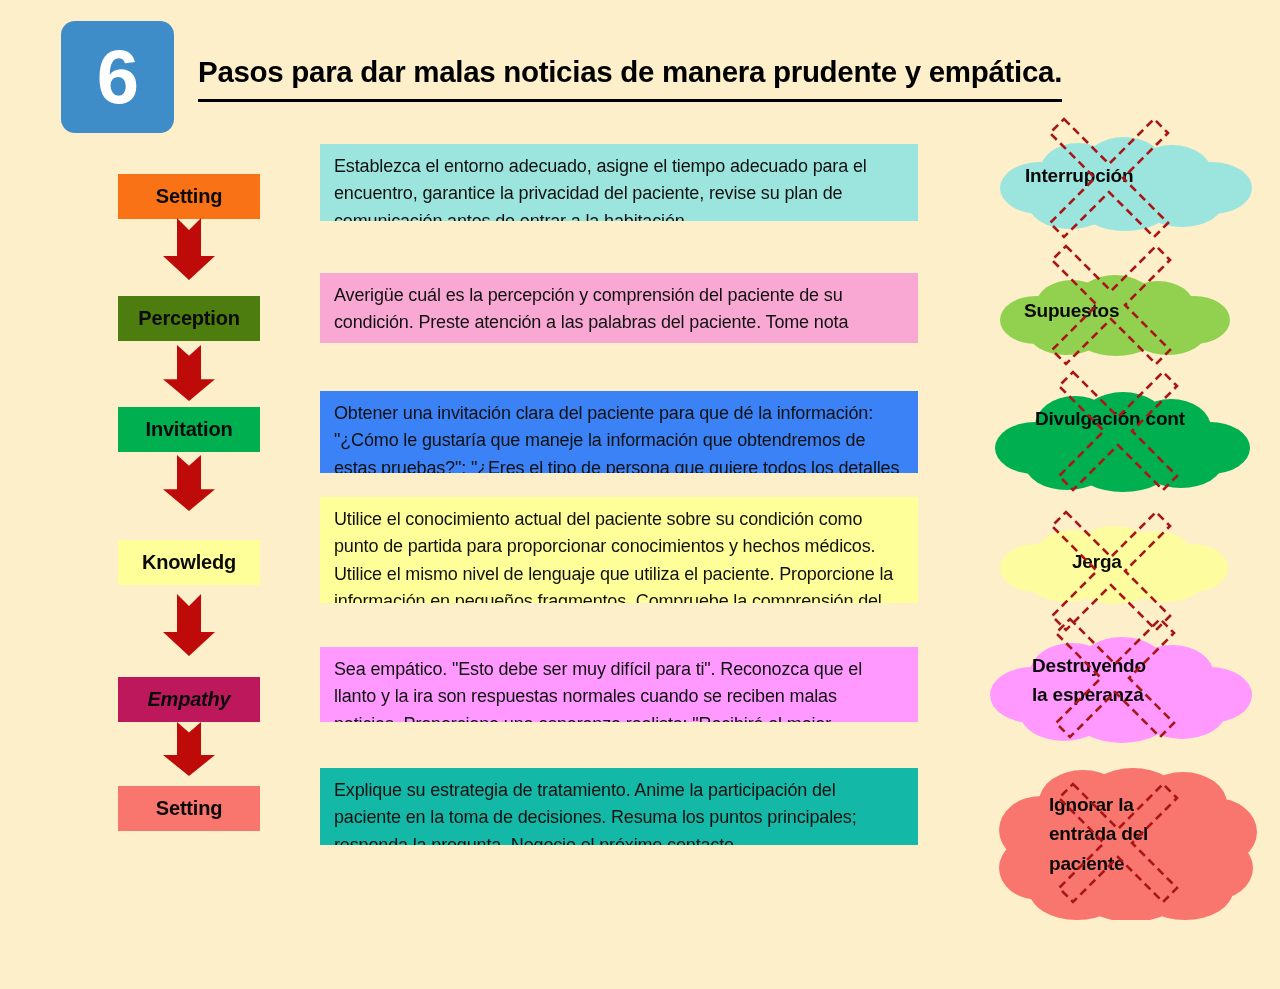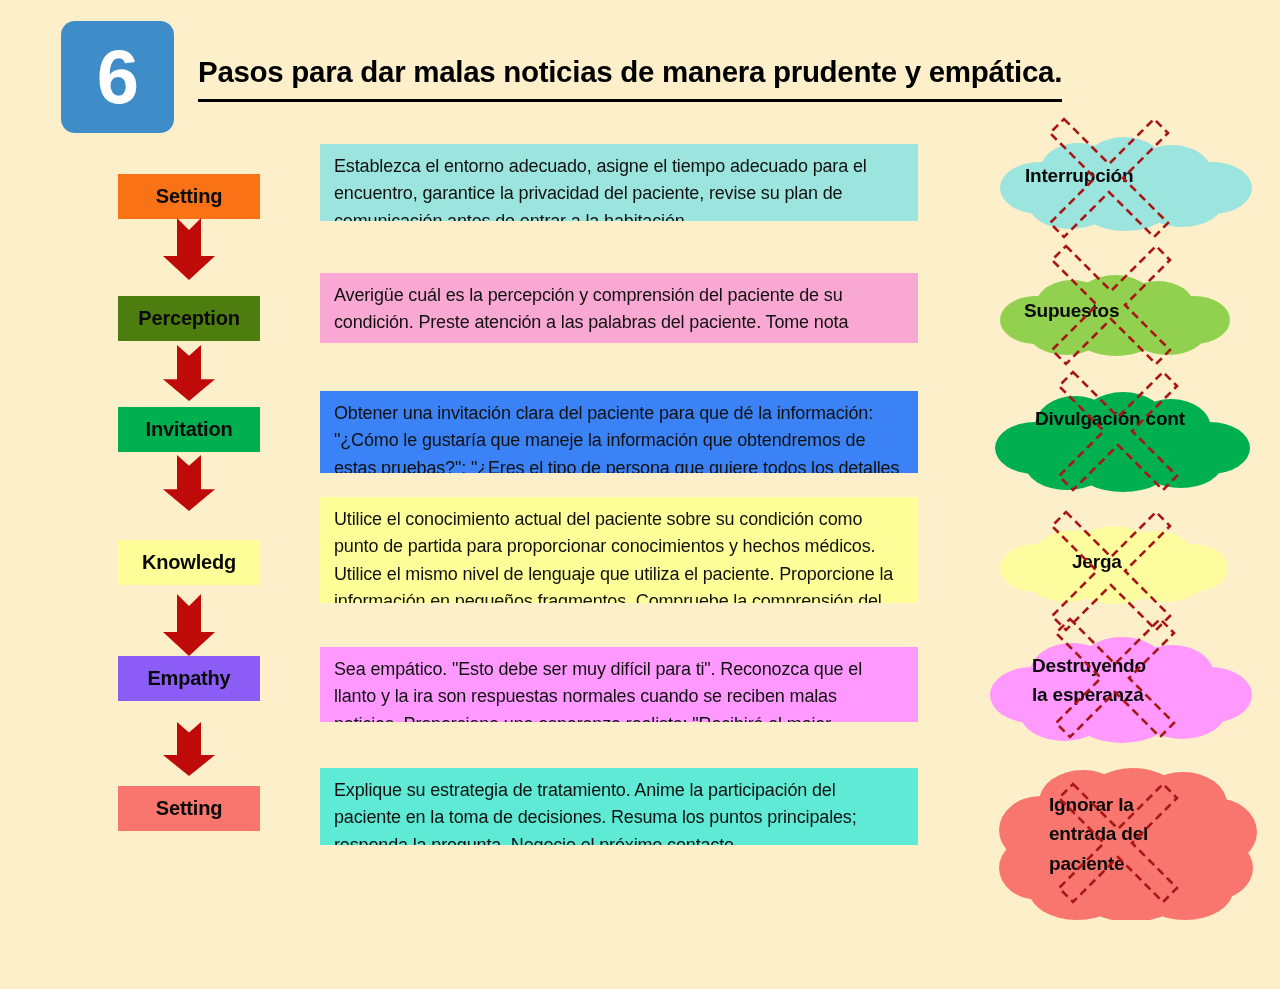--- a/index.html
+++ b/index.html
@@ -116,21 +116,21 @@
 
 <div id="stage">
 
   <div class="num-badge" style="background: rgb(62, 140, 200);">6</div>
   <div class="page-title">Pasos para dar malas noticias de manera prudente y empática.</div>
 
   <div class="step-chip" style="top: 174px; background: #f97316;">Setting</div>
   <div class="step-chip" style="top: 296px; background: #4d7c0f;">Perception</div>
   <div class="step-chip" style="top: 407px; background: rgb(0, 176, 80);">Invitation</div>
   <div class="step-chip" style="top: 540px; background: rgb(255, 255, 153);">Knowledg</div>
-  <div class="step-chip" style="top: 656px; background: #8b5cf6;">Empathy</div>
+  <div class="step-chip" style="top: 677px; background: #be185d; font-style: italic;">Empathy</div>
   <div class="step-chip" style="top: 786px; background: rgb(248, 118, 110);">Setting</div>
 
   <div class="arrow" style="top:218px; height:62px;">
     <svg viewBox="0 0 56 62" preserveAspectRatio="none" aria-hidden="true">
       <path d="M16 0 L28 12 L40 0 L40 38 L54 38 L28 62 L2 38 L16 38 Z" fill="#BF0A0A"></path>
     </svg>
   </div>
   <div class="arrow" style="top:345px; height:56px;">
     <svg viewBox="0 0 56 62" preserveAspectRatio="none" aria-hidden="true">
       <path d="M16 0 L28 12 L40 0 L40 38 L54 38 L28 62 L2 38 L16 38 Z" fill="#BF0A0A"></path>
@@ -150,21 +150,21 @@
     <svg viewBox="0 0 56 62" preserveAspectRatio="none" aria-hidden="true">
       <path d="M16 0 L28 12 L40 0 L40 38 L54 38 L28 62 L2 38 L16 38 Z" fill="#BF0A0A"></path>
     </svg>
   </div>
 
   <div class="desc-box" style="top: 144px; height: 77px; background: rgb(156, 229, 222);">Establezca el entorno adecuado, asigne el tiempo adecuado para el encuentro, garantice la privacidad del paciente, revise su plan de comunicación antes de entrar a la habitación</div>
   <div class="desc-box" style="top: 273px; height: 70px; background: #f9a8d4;">Averigüe cuál es la percepción y comprensión del paciente de su condición. Preste atención a las palabras del paciente. Tome nota mental de las discrepancias entre los hechos médicos y la perspectiva del paciente.</div>
   <div class="desc-box" style="top: 391px; height: 82px; background: #3b82f6;">Obtener una invitación clara del paciente para que dé la información: "¿Cómo le gustaría que maneje la información que obtendremos de estas pruebas?"; "¿Eres el tipo de persona que quiere todos los detalles sobre su condición?"</div>
   <div class="desc-box" style="top: 497px; height: 106px; background: rgb(255, 255, 153);">Utilice el conocimiento actual del paciente sobre su condición como punto de partida para proporcionar conocimientos y hechos médicos. Utilice el mismo nivel de lenguaje que utiliza el paciente. Proporcione la información en pequeños fragmentos. Compruebe la comprensión del paciente en cada paso.</div>
   <div class="desc-box" style="top: 647px; height: 75px; background: rgb(255, 153, 255);">Sea empático. "Esto debe ser muy difícil para ti". Reconozca que el llanto y la ira son respuestas normales cuando se reciben malas noticias. Proporcione una esperanza realista: "Recibirá el mejor tratamiento disponible".</div>
-  <div class="desc-box" style="top: 768px; height: 77px; background: #5eead4;">Explique su estrategia de tratamiento. Anime la participación del paciente en la toma de decisiones. Resuma los puntos principales; responda la pregunta. Negocie el próximo contacto.</div>
+  <div class="desc-box" style="top: 768px; height: 77px; background: #14b8a6;">Explique su estrategia de tratamiento. Anime la participación del paciente en la toma de decisiones. Resuma los puntos principales; responda la pregunta. Negocie el próximo contacto.</div>
 
   <div class="cloud-wrap" style="left:1000px; top:133px; width:252px; height:98px;">
     <svg class="cloud-shape" width="252" height="98" viewBox="0 0 252 98" aria-hidden="true">
       <g fill="#9CE5DE">
         <ellipse cx="40" cy="55" rx="40" ry="26"></ellipse>
         <ellipse cx="78" cy="38" rx="38" ry="28"></ellipse>
         <ellipse cx="124" cy="32" rx="40" ry="28"></ellipse>
         <ellipse cx="172" cy="40" rx="40" ry="28"></ellipse>
         <ellipse cx="212" cy="55" rx="40" ry="26"></ellipse>
         <ellipse cx="70" cy="70" rx="42" ry="26"></ellipse>

